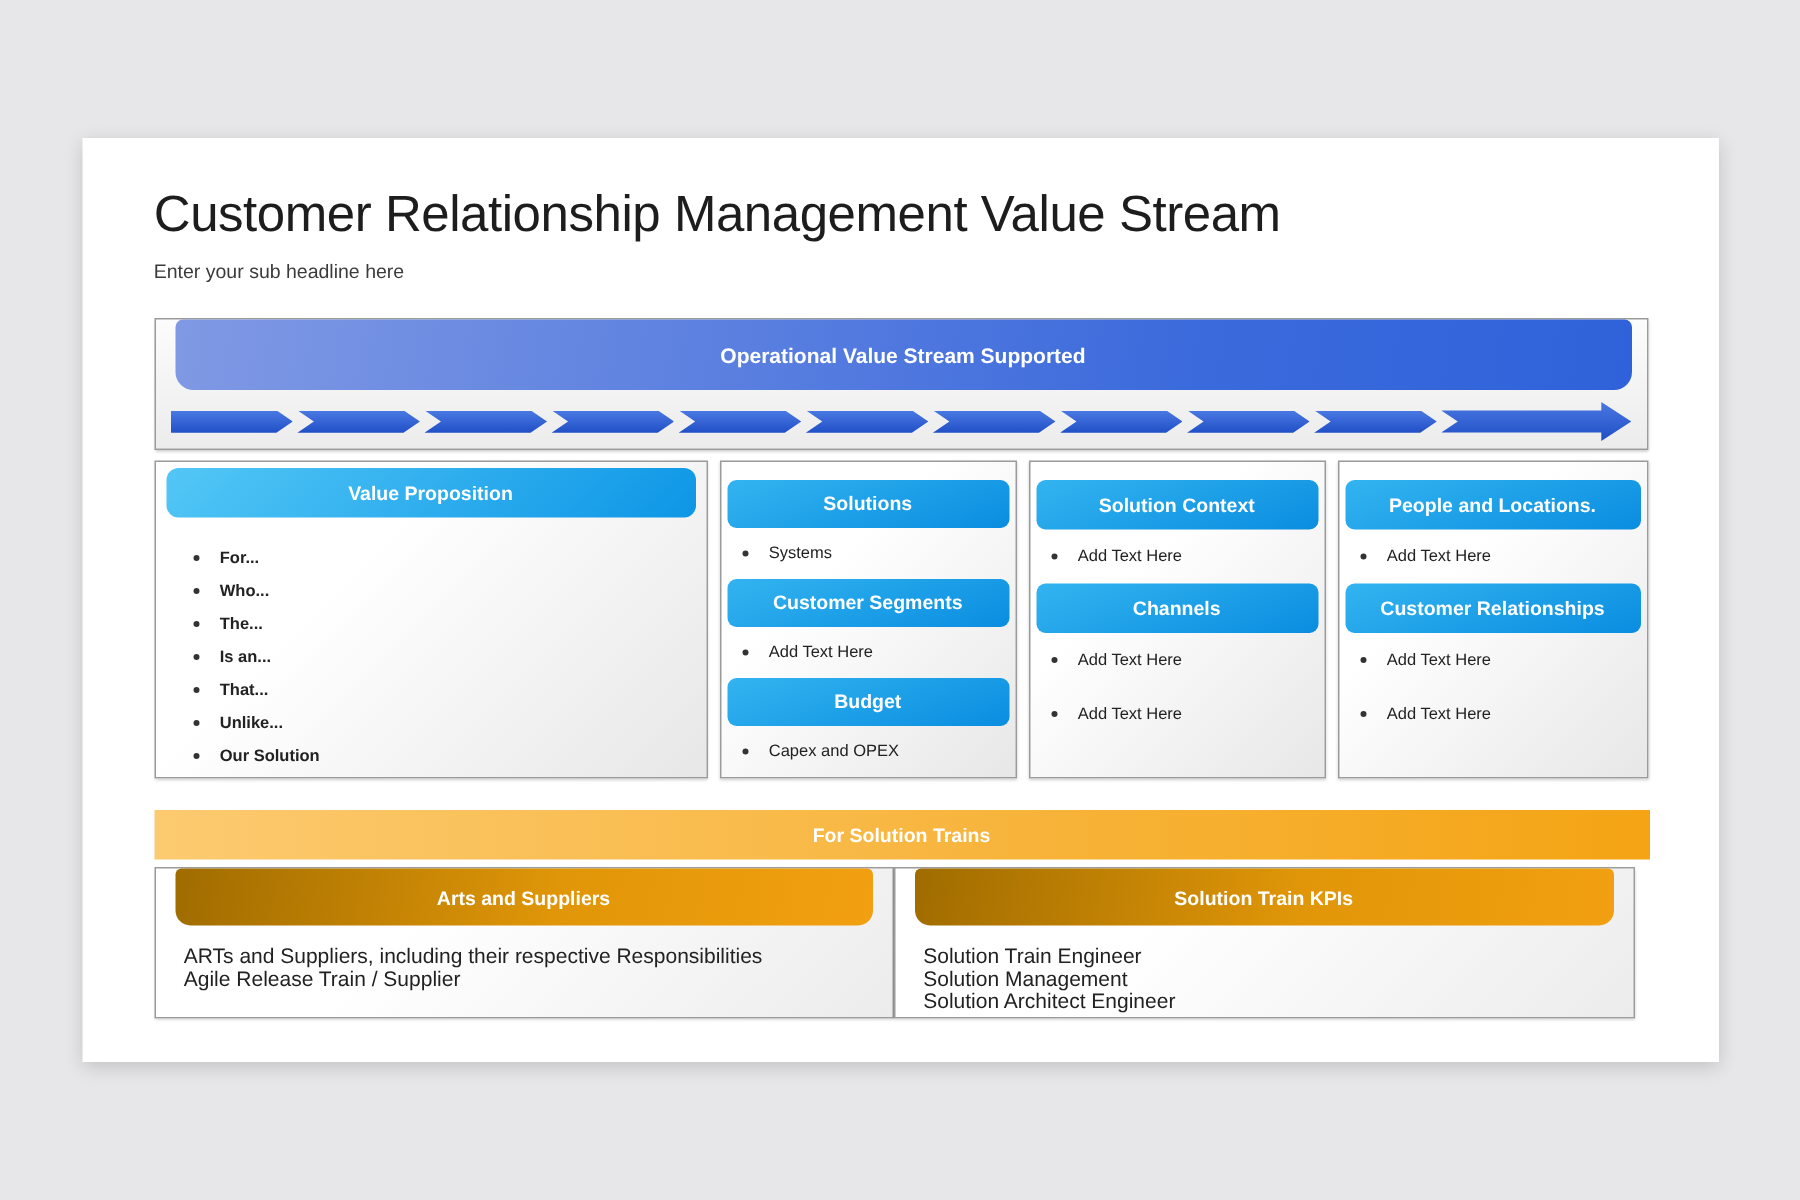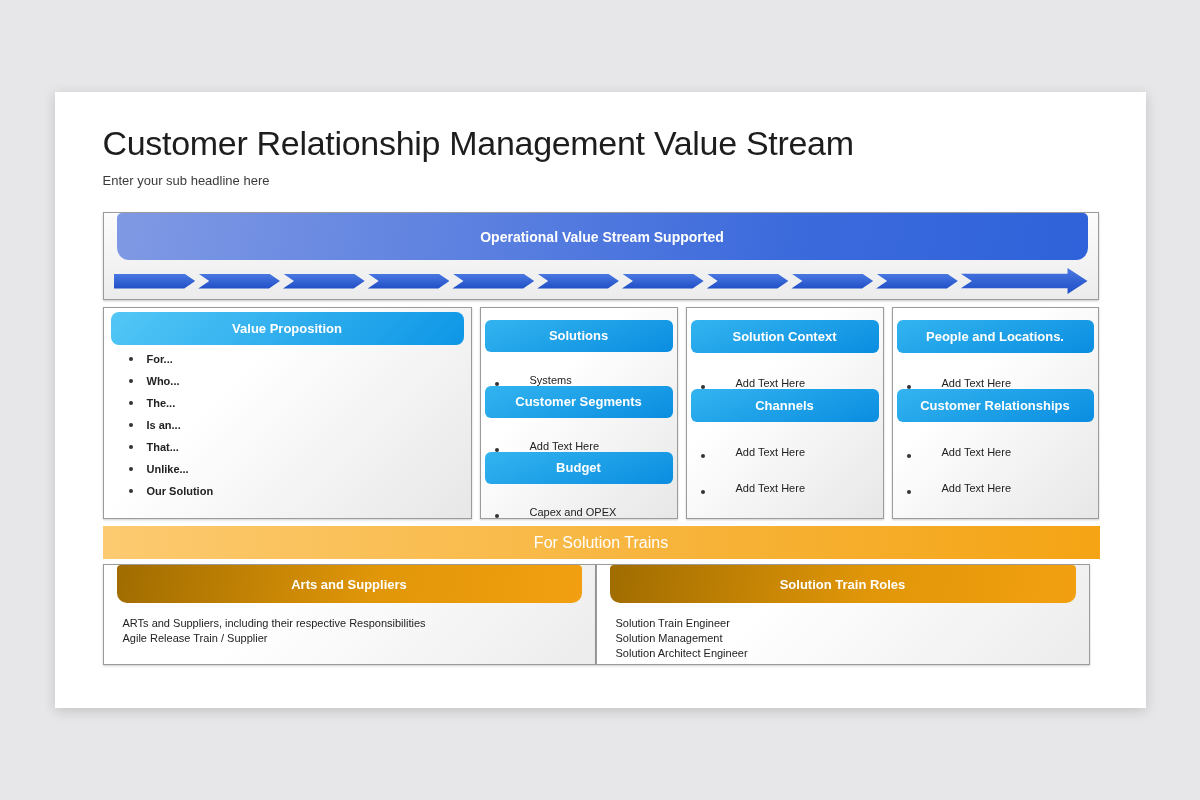--- a/index.html
+++ b/index.html
@@ -90,21 +90,21 @@
   .vp-header {
     margin: 4px 7px 0 7px;
     height: 33px;
     border-radius: 8px;
     background: linear-gradient(135deg, #53c7f6, #0d96e6);
     color: #fff; font-size: 13px; font-weight: bold;
     display: flex; align-items: center; justify-content: center;
   }
   .vp-list {
     list-style: none;
-    margin-top: 3px;
+    margin-top: 16px;
     padding-left: 25px;
   }
   .vp-list li {
     height: 22px;
     display: flex; align-items: center;
     font-size: 11px;
     font-weight: 600;
     color: #222;
   }
   .dot {
@@ -117,32 +117,31 @@
   .mini-header {
     height: 33px;
     border-radius: 6px;
     background: linear-gradient(160deg, #33b4f0, #0a8de0);
     color: #fff; font-size: 13px; font-weight: bold;
     display: flex; align-items: center; justify-content: center;
     white-space: nowrap;
   }
   .mini-item {
     height: 36px;
-    display: flex; align-items: flex-end;
+    display: flex; align-items: center;
     padding-left: 10px;
     font-size: 11px;
     color: #222;
-    gap: 17px;
   }
   
   .solution-band {
-    margin-top: 7px;
+    margin-top: 21px;
     width: 997px; height: 33px;
     background: linear-gradient(to right, #fcca70, #f4a414);
-    color: #fff; font-size: 16px; font-weight: normal;
+    color: #fff; font-size: 13px; font-weight: bold;
     display: flex; align-items: center; justify-content: center;
   }
   
   .bottom-row {
     margin-top: 5px;
     width: 997px;
     display: grid;
     grid-template-columns: 493px 494px;
   }
   .b-box {
@@ -154,21 +153,21 @@
   .b-header {
     margin: 0 13px;
     height: 38px;
     border-radius: 4px 4px 10px 10px;
     background: linear-gradient(100deg, #a06c00, #e09608 55%, #f2a011);
     color: #fff; font-size: 13px; font-weight: bold;
     display: flex; align-items: center; justify-content: center;
   }
   .b-lines {
     padding: 13px 0 0 19px;
-    font-size: 11px;
+    font-size: 14px;
     line-height: 15px;
     color: #222;
   }
 </style>
 </head>
 <body>
 
 <div class="canvas">
   <div class="slide">
 
@@ -286,21 +285,21 @@
 
     <div class="bottom-row">
       <div class="b-box">
         <div class="b-header">Arts and Suppliers</div>
         <div class="b-lines">
           <div>ARTs and Suppliers, including their respective Responsibilities</div>
           <div>Agile Release Train / Supplier</div>
         </div>
       </div>
       <div class="b-box">
-        <div class="b-header">Solution Train Roles</div>
+        <div class="b-header">Solution Train KPIs</div>
         <div class="b-lines">
           <div>Solution Train Engineer</div>
           <div>Solution Management</div>
           <div>Solution Architect Engineer</div>
         </div>
       </div>
     </div>
 
   </div>
 </div>

